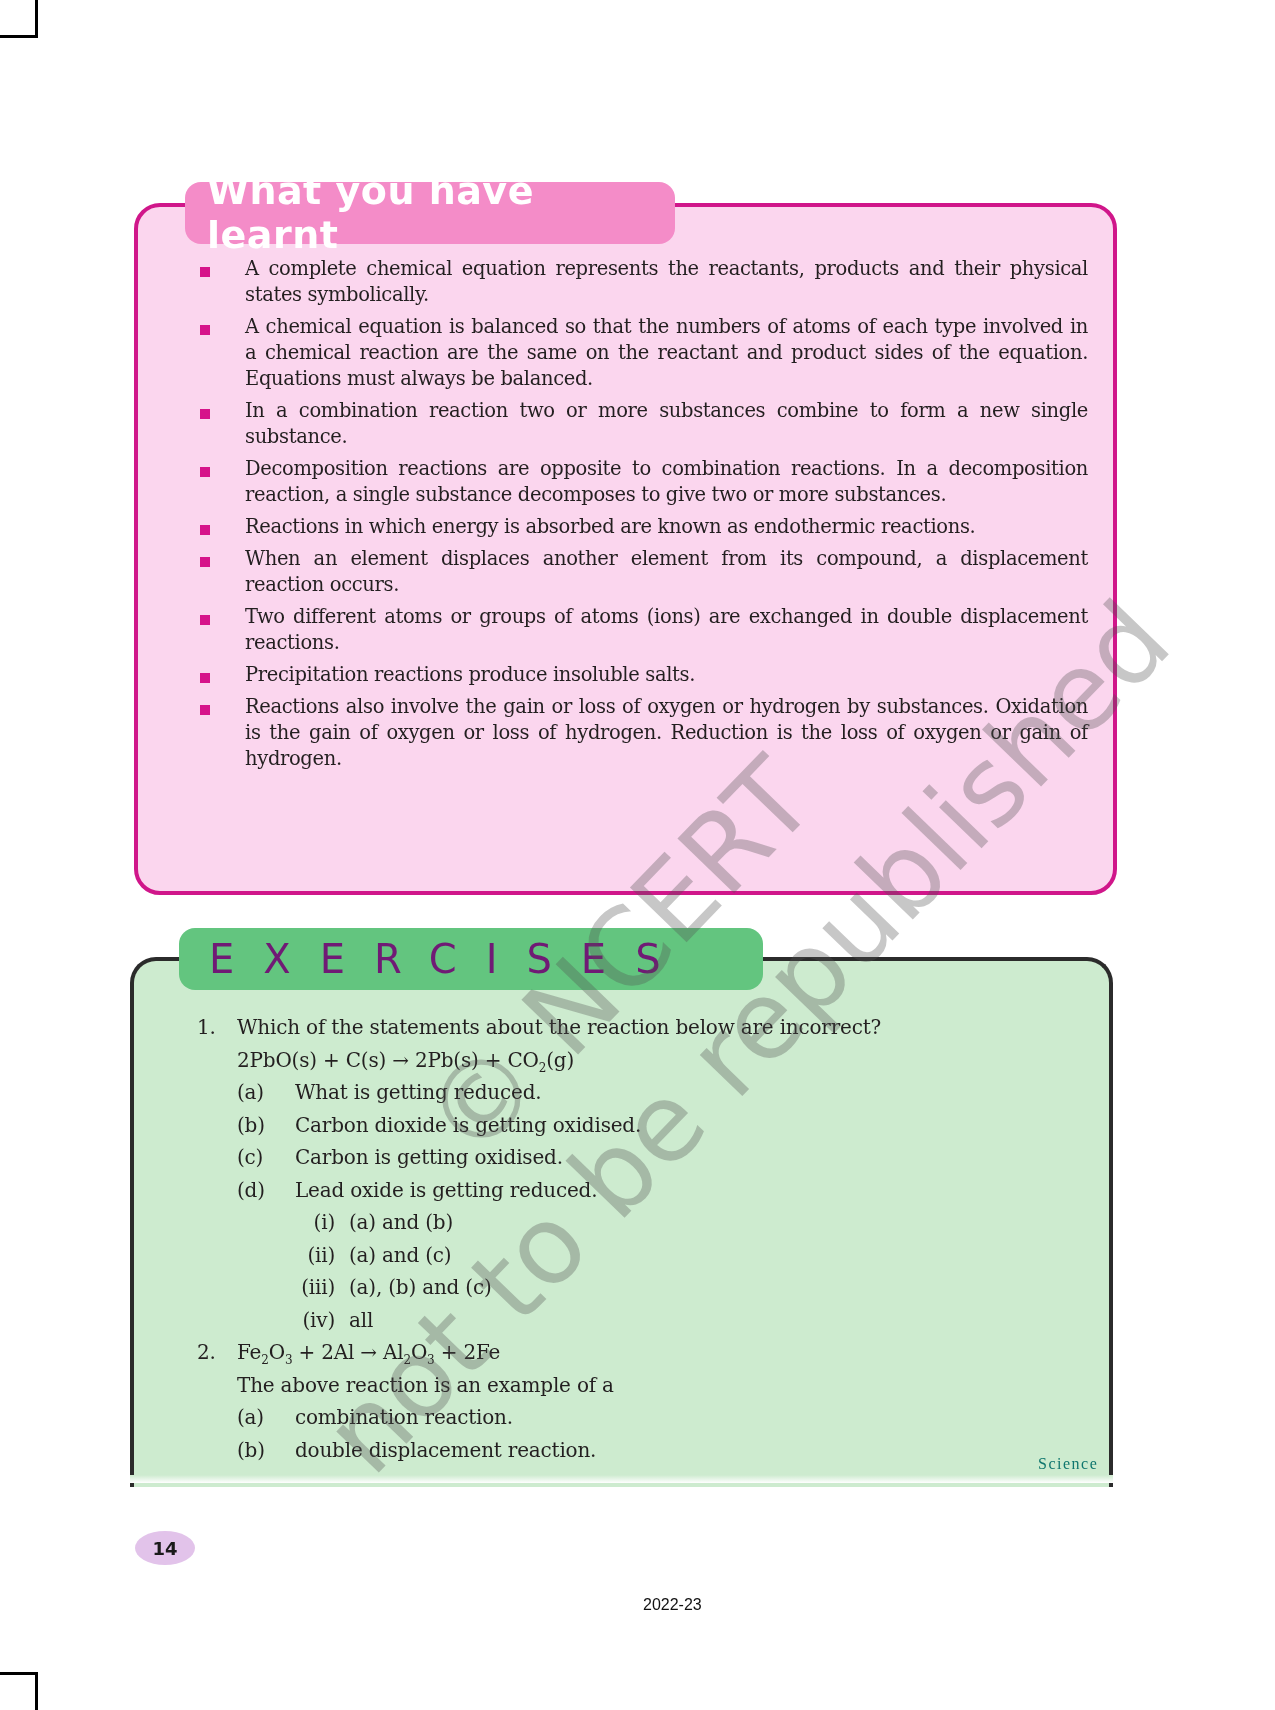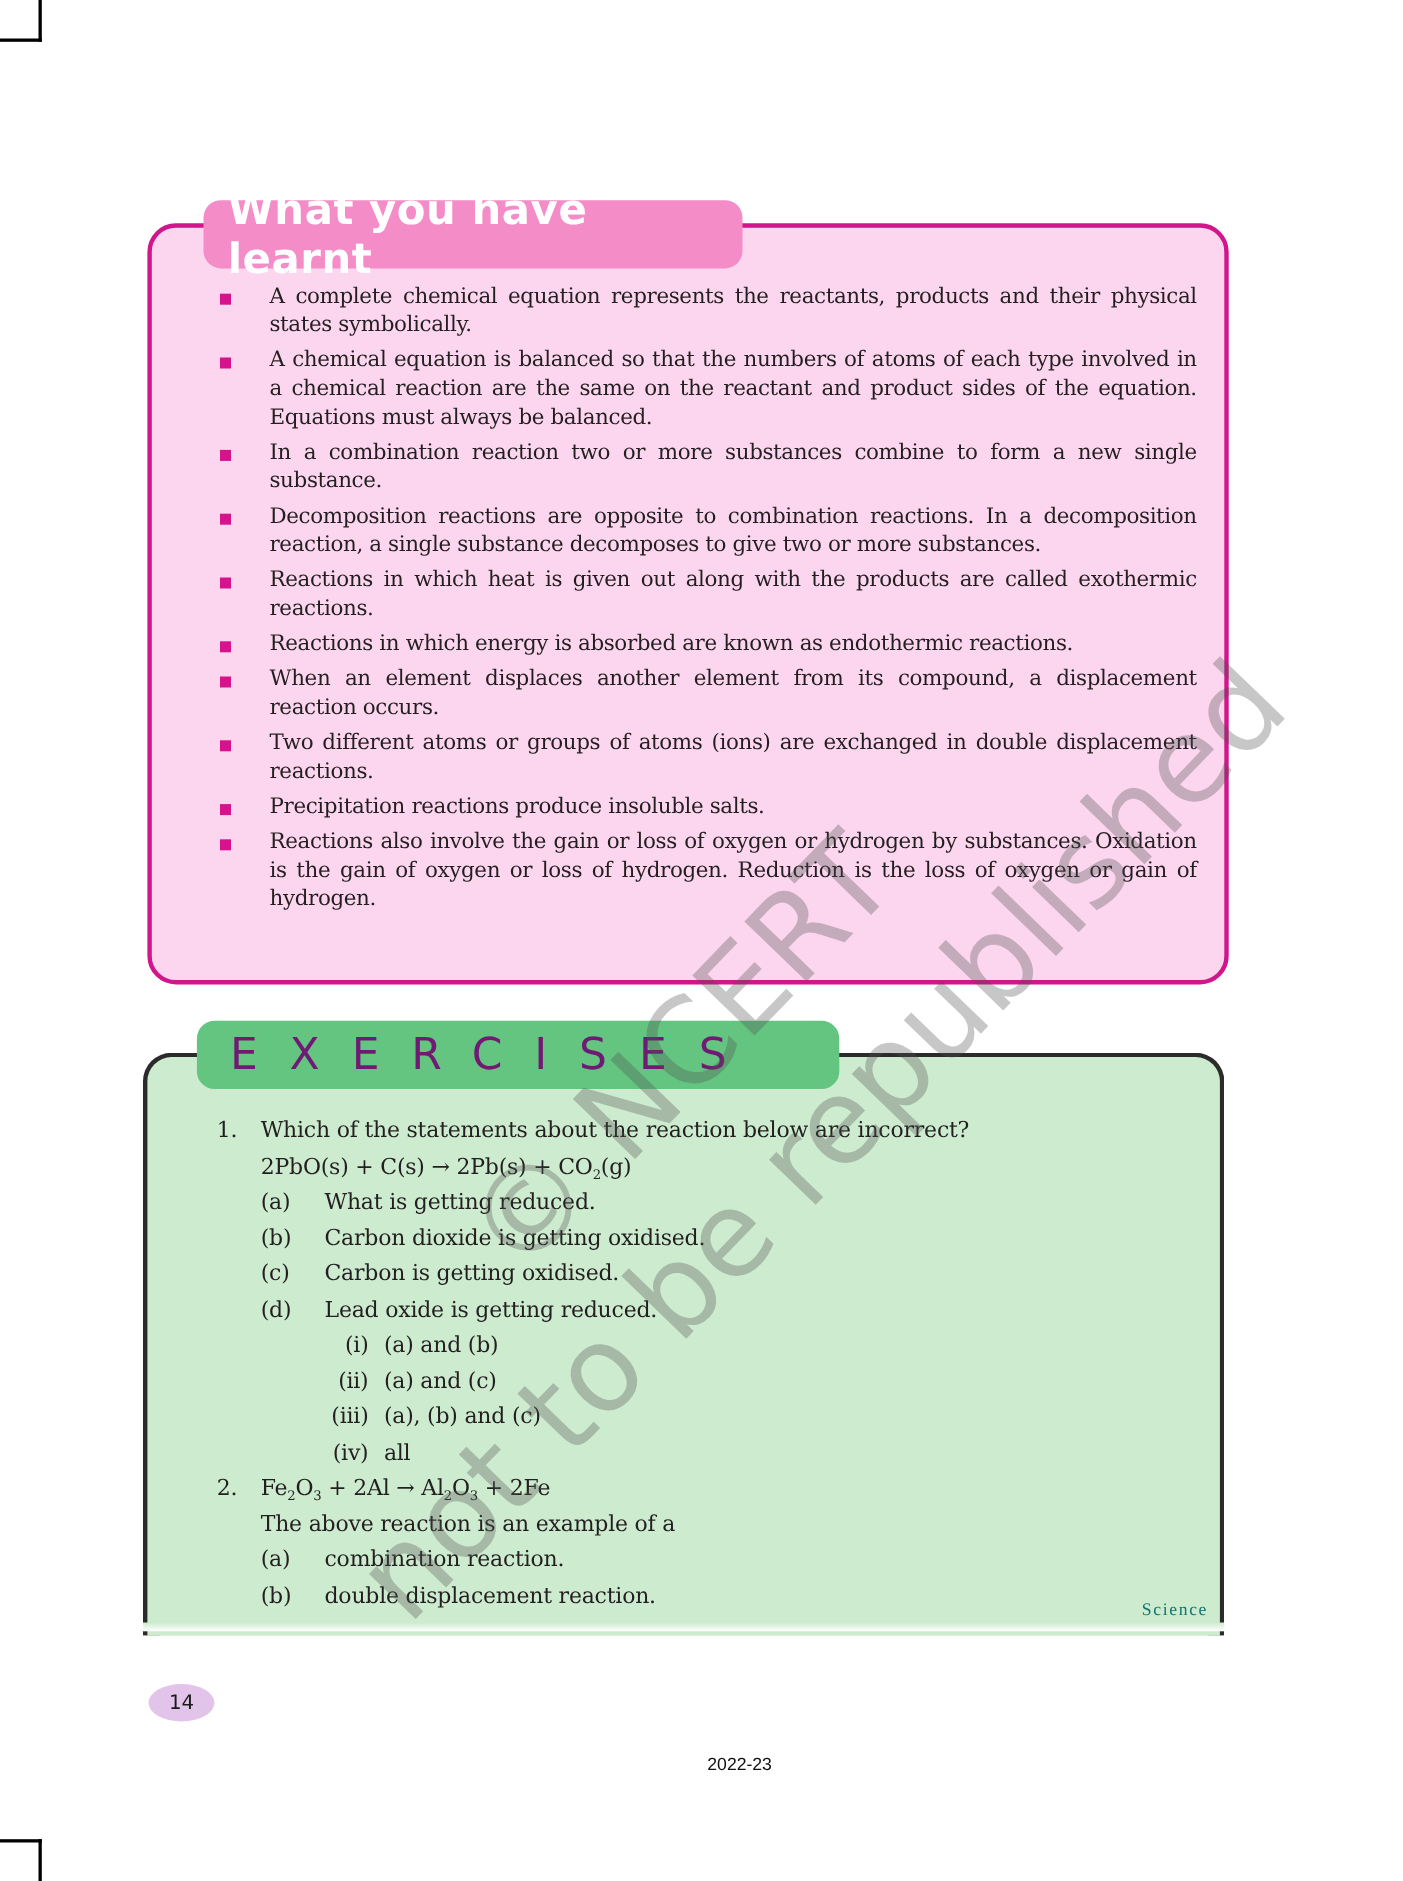--- a/index.html
+++ b/index.html
@@ -61,21 +61,21 @@
     .sub-indent { width: 98px; }
     .sub-label { width: 50px; text-align: right; padding-right: 10px; }
     .sub-gap { width: 4px; }
     sub { font-size: 12px; vertical-align: -5px; line-height: 0; }
 
     
     .page-badge {
       position: absolute; left: 135px; top: 1531px; width: 60px; height: 34px;
       background: #e2c3ea; border-radius: 50%;
       display: flex; align-items: center; justify-content: center;
-      font-family: "DejaVu Sans", "Liberation Sans", sans-serif; font-weight: normal; font-size: 18px; color: #1a1a1a;
+      font-family: "DejaVu Sans", "Liberation Sans", sans-serif; font-weight: bold; font-size: 18px; color: #1a1a1a;
     }
     .subject-label {
       position: absolute; left: 1038px; top: 1455px; font-size: 16px; letter-spacing: 1.5px; color: #0f766e; font-family: Liberation Serif, serif;
     }
     .year-label {
       position: absolute; left: 607px; top: 1596px;
       font-family: "Liberation Sans", "DejaVu Sans", sans-serif; font-size: 16px; color: #111; margin-left: 36px;
     }
 
     
@@ -110,24 +110,20 @@
     <li class="learnt-item">
         <span class="bullet"></span>
         <span class="learnt-text">In a combination reaction two or more substances combine to form a new single substance.</span>
       </li>
     <li class="learnt-item">
         <span class="bullet"></span>
         <span class="learnt-text">Decomposition reactions are opposite to combination reactions. In a decomposition reaction, a single substance decomposes to give two or more substances.</span>
       </li>
     <li class="learnt-item">
         <span class="bullet"></span>
-        <span class="learnt-text">Reactions in which heat is given out along with the products are called exothermic reactions.</span>
-      </li>
-    <li class="learnt-item">
-        <span class="bullet"></span>
         <span class="learnt-text">Reactions in which energy is absorbed are known as endothermic reactions.</span>
       </li>
     <li class="learnt-item">
         <span class="bullet"></span>
         <span class="learnt-text">When an element displaces another element from its compound, a displacement reaction occurs.</span>
       </li>
     <li class="learnt-item">
         <span class="bullet"></span>
         <span class="learnt-text">Two different atoms or groups of atoms (ions) are exchanged in double displacement reactions.</span>
       </li>

